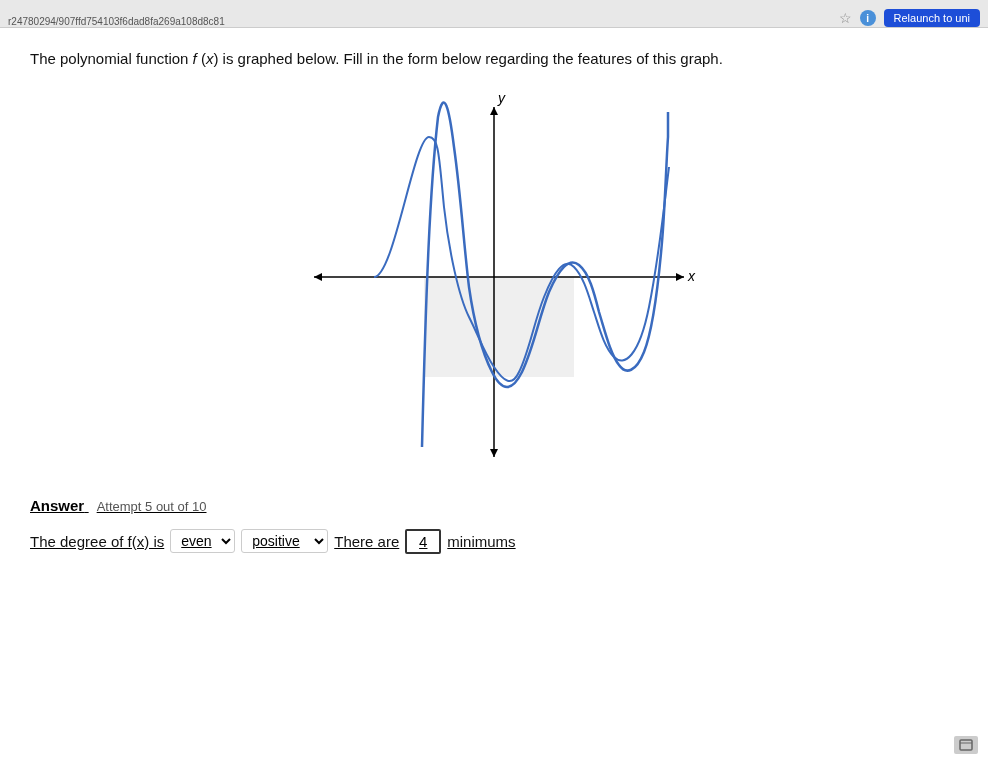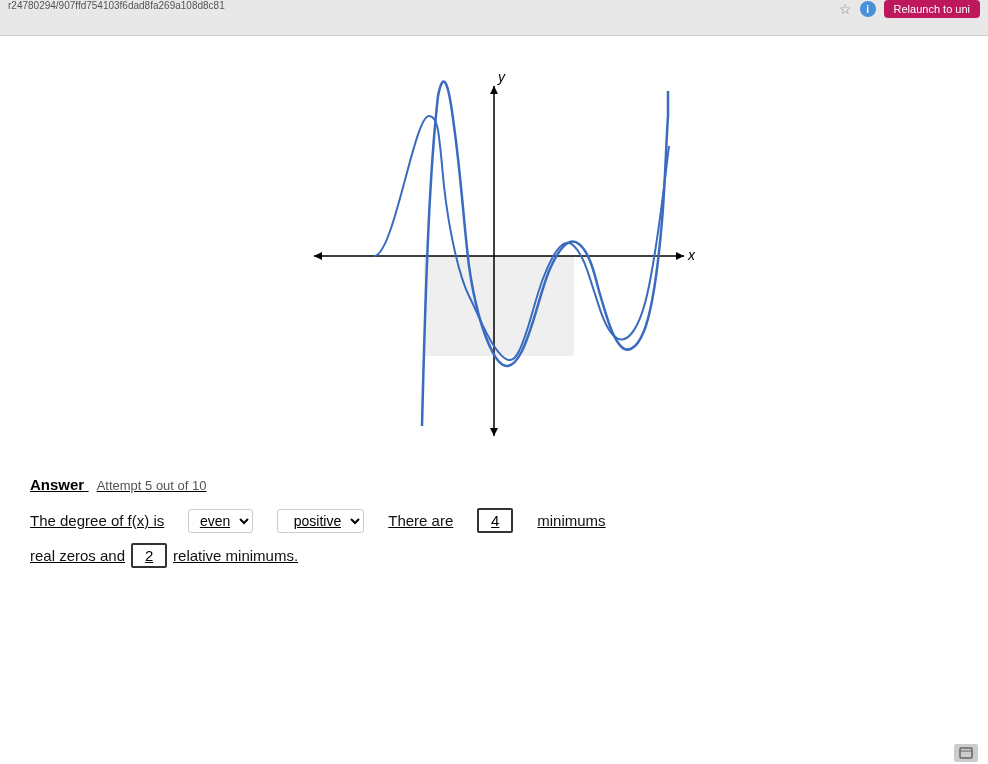--- a/index.html
+++ b/index.html
@@ -5,40 +5,40 @@
     * { box-sizing: border-box; margin: 0; padding: 0; }
     body {
       font-family: Arial, sans-serif;
       background: #f0f0f0;
       min-height: 764px;
       width: 988px;
       overflow: hidden;
     }
     .top-bar {
       background: #e8e8e8;
-      height: 36px;
-      display: flex;
-      align-items: flex-start;
+      height: 28px;
+      display: flex;
+      align-items: flex-end;
       justify-content: space-between;
       padding: 0 8px;
       font-size: 11px;
       color: #333;
       border-bottom: 1px solid #ccc;
     }
     .top-bar-left {
       font-size: 10px;
       color: #555;
     }
     .top-bar-right {
       display: flex;
       align-items: center;
       gap: 8px;
     }
     .relaunch-btn {
-      background: #be185d;
+      background: #1d4ed8;
       color: white;
       border: none;
       border-radius: 4px;
       padding: 3px 10px;
       font-size: 11px;
       cursor: pointer;
     }
     .star-icon {
       color: #888;
       font-size: 14px;
@@ -96,42 +96,41 @@
     }
     .attempt-label {
       font-size: 13px;
       color: #555;
       margin-left: 8px;
     }
     .answer-row {
       display: flex;
       align-items: center;
       flex-wrap: wrap;
-      gap: 24px;
+      gap: 6px;
       margin-top: 14px;
       font-size: 15px;
       color: #111;
     }
     .answer-row2 {
       display: flex;
       align-items: center;
       gap: 6px;
       margin-top: 10px;
       font-size: 15px;
       color: #111;
     }
     .inline-select {
       border: 1px solid #ccc;
       border-radius: 3px;
       padding: 2px 6px;
       font-size: 14px;
       background: white;
       cursor: pointer;
       appearance: auto;
-      text-align: right;
     }
     .inline-input {
       border: 2px solid #333;
       border-radius: 2px;
       width: 36px;
       text-align: center;
       font-size: 15px;
       padding: 2px 4px;
       font-weight: normal;
     }
@@ -156,20 +155,23 @@
 <div class="top-bar">
   <span class="top-bar-left">r24780294/907ffd754103f6dad8fa269a108d8c81</span>
   <div class="top-bar-right">
     <span class="star-icon">☆</span>
     <div class="info-icon">i</div>
     <button class="relaunch-btn">Relaunch to uni</button>
   </div>
 </div>
 
 <div class="main-content">
+  <p class="question-text">
+    The polynomial function <em>f</em> (<em>x</em>) is graphed below. Fill in the form below regarding the features of this graph.
+  </p>
 
   <div class="graph-area">
     <div class="graph-container">
       <svg class="graph-svg" viewBox="0 0 480 380">
 
         <rect x="0" y="0" width="480" height="380" fill="white"></rect>
 
         <rect x="170" y="190" width="150" height="100" fill="#e8e8e8" opacity="0.7"></rect>
 
         <line x1="60" y1="190" x2="430" y2="190" stroke="black" stroke-width="1.5"></line>
@@ -246,25 +248,20 @@
       </select>
       <select class="inline-select">
         <option value="positive">positive</option>
         <option value="negative">negative</option>
       </select>
       <span>There are</span>
       <input class="inline-input" type="text" value="4" style="">
       <span>minimums</span>
     </div>
 
-    <div class="answer-row2">
-      <span>real zeros and</span>
-      <input class="inline-input" type="text" value="2" style="">
-      <span>relative minimums.</span>
-    </div>
   </div>
 
   <div class="bottom-icon">
     <svg width="14" height="12" viewBox="0 0 14 12">
       <rect x="1" y="1" width="12" height="10" rx="1" fill="none" stroke="#666" stroke-width="1.5"></rect>
       <line x1="1" y1="4" x2="13" y2="4" stroke="#666" stroke-width="1"></line>
     </svg>
   </div>
 </div>
 

